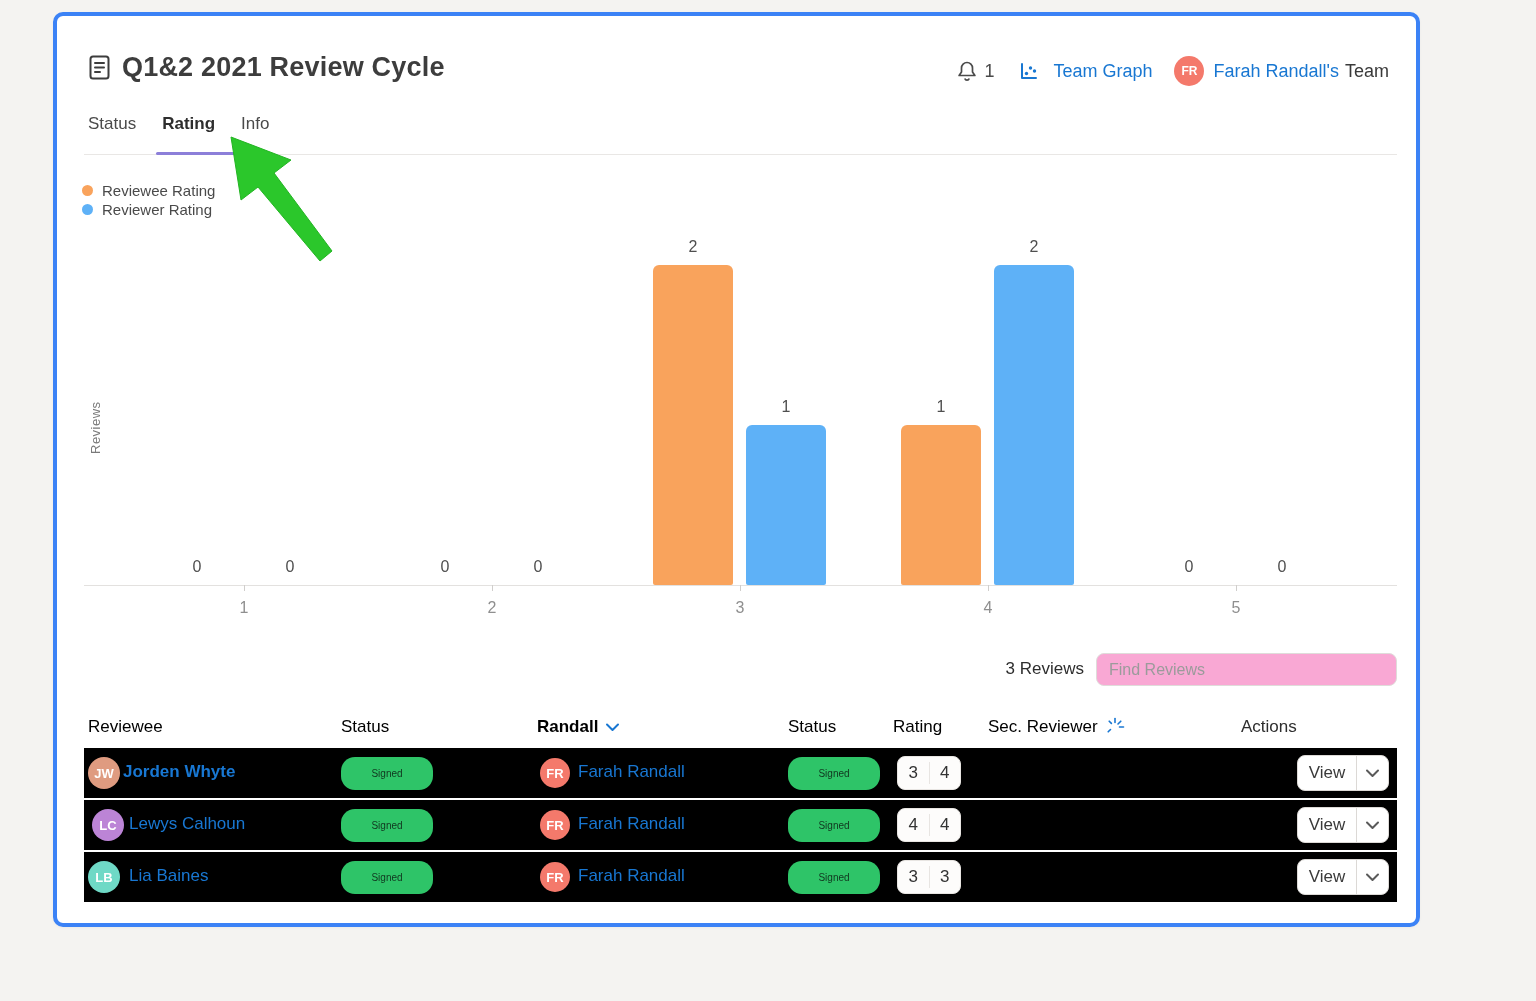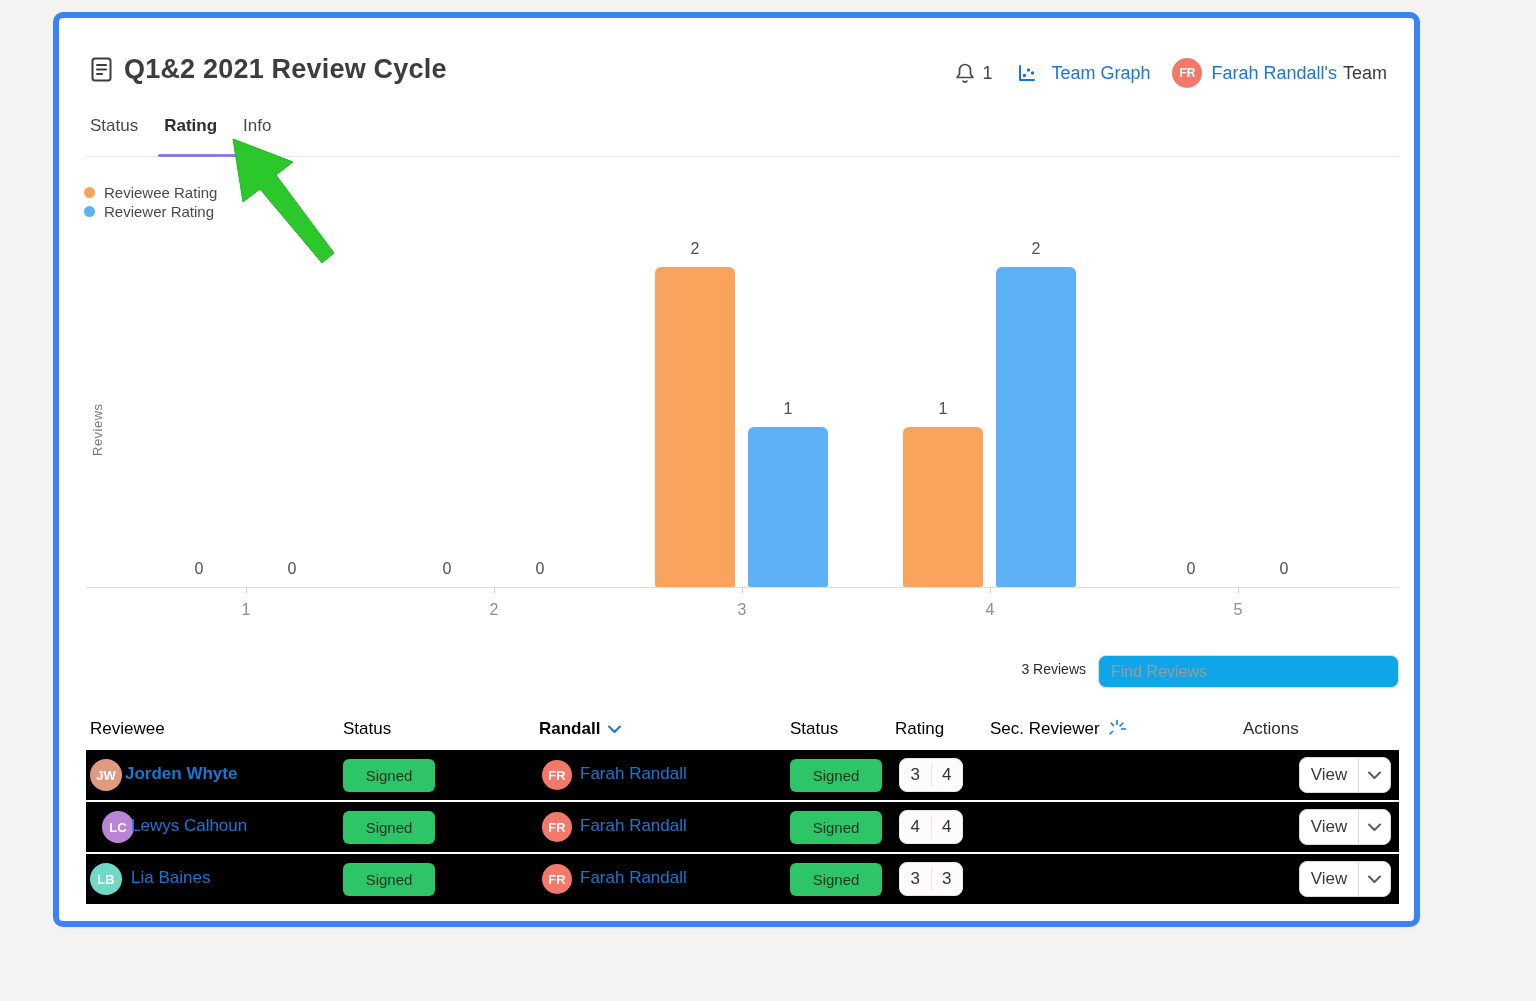--- a/index.html
+++ b/index.html
@@ -6,21 +6,21 @@
   html,body { width:1536px; height:1001px; }
   body {
     background:#F4F3F1;
     font-family:"Liberation Sans","DejaVu Sans",sans-serif;
     color:#3A3A3A;
     position:relative;
     overflow:hidden;
   }
   .card {
     position:absolute; left:53px; top:12px; width:1367px; height:915px;
-    background:#FFFFFF; border:6px solid #3b82f6; border-radius:10px;
+    background:#FFFFFF; border:4px solid #3b82f6; border-radius:10px;
     box-shadow:0 1px 3px rgba(0,0,0,0.04);
   }
   .abs { position:absolute; }
 
   
   .page-title { left:65px; top:36px; font-size:27px; font-weight:700; color:#3D3D3D; letter-spacing:0.2px; }
   .doc-icon { left:30px; top:38px; }
   .header-right { right:27px; top:40px; display:flex; align-items:center; gap:14px; }
   .bell-wrap { display:flex; align-items:center; gap:6px; color:#4A4A4A; font-size:18px; cursor:pointer; }
   .tg-wrap { display:flex; align-items:center; gap:14px; margin-left:10px; cursor:pointer; }
@@ -47,39 +47,39 @@
   
   .ylabel { left:31px; top:352px; height:120px; writing-mode:vertical-rl; transform:rotate(180deg);
             font-size:13px; color:#7A7A7A; letter-spacing:0.5px; text-align:center; }
   .axis-line { left:27px; top:569px; width:1313px; height:1px; background:#E3E1DF; }
   .tick-mark { width:1px; height:6px; background:#D0CECC; top:569px; }
   .tick-label { top:583px; width:40px; text-align:center; font-size:16px; color:#8F8F8F; }
   .bar { border-radius:6px 6px 2px 2px; }
   .bar-label { width:44px; text-align:center; font-size:16px; color:#4F4F4F; }
 
   
-  .summary-count { left:935px; top:643px; width:92px; text-align:right; font-size:14px; color:#2E2E2E; }
+  .summary-count { left:935px; top:643px; width:92px; text-align:right; font-size:17px; color:#2E2E2E; }
   .search-input { left:1039px; top:637px; width:301px; height:33px; border:1px solid #DFDCDA; border-radius:8px;
-                  padding:8px 12px; font-size:16px; color:#3A3A3A; outline:none; background:#0ea5e9;
+                  padding:8px 12px; font-size:16px; color:#3A3A3A; outline:none; background:#f9a8d4;
                   font-family:"Liberation Sans","DejaVu Sans",sans-serif; }
   .search-input::placeholder { color:#9B9B9B; }
 
   
   .thead-cell { top:701px; font-size:17px; white-space:nowrap; display:flex; align-items:center; gap:7px; }
   .thead-cell.link { color:#000000; }
   .thead-cell.plain { color:#2E2E2E; }
   .thead-cell.bold { font-weight:700; }
   .thead-divider { left:27px; top:739px; width:1313px; height:1px; background:#F0EDEB; }
 
   .trow { left:27px; width:1313px; height:50px; background:#000000; }
   .row-avatar { width:32px; height:32px; border-radius:50%; display:flex; align-items:center; justify-content:center;
                 color:#fff; font-size:13px; font-weight:700; top:9px; }
   .row-name { top:14px; font-size:17px; color:#1877D2; white-space:nowrap; cursor:pointer; }
-  .badge { width:92px; height:33px; top:9px; border-radius:6px; display:flex; align-items:center; justify-content:center;
-           font-size:15px; color:#11361F; }
+  .badge { width:92px; height:33px; top:9px; border-radius:14px; display:flex; align-items:center; justify-content:center;
+           font-size:10px; color:#11361F; }
   .rating-box { width:64px; height:34px; top:8px; background:#FDFCFB; border:1px solid #E8E5E2; border-radius:8px;
                 display:flex; align-items:center; }
   .rating-cell { width:50%; text-align:center; font-size:17px; color:#333; }
   .rating-sep { width:1px; height:22px; background:#E8E5E2; }
   .view-btn { width:92px; height:36px; top:7px; background:#fff; border:1.5px solid #DCD9D6; border-radius:8px;
               display:flex; align-items:stretch; cursor:pointer; }
   .view-label { flex:1; display:flex; align-items:center; justify-content:center; font-size:17px; color:#3A3A3A; }
   .view-caret { width:32px; display:flex; align-items:center; justify-content:center; border-left:1px solid #DCD9D6; }
 
   svg { display:block; }
@@ -239,21 +239,21 @@
         <div class="abs view-btn" style="left: 1213px;">
           <div class="view-label">View</div>
           <div class="view-caret">
             <svg width="15" height="10" viewBox="0 0 15 10">
               <polyline points="2,2.5 7.5,8 13,2.5" fill="none" stroke="#5A5A5A" stroke-width="2" stroke-linecap="round" stroke-linejoin="round"></polyline>
             </svg>
           </div>
         </div>
       </div>
       <div class="abs trow" style="top: 784px;">
-        <div class="abs row-avatar" style="left: 16px; background: rgb(188, 132, 214);">LC</div>
+        <div class="abs row-avatar" style="left: 8px; background: rgb(188, 132, 214);">LC</div>
         <a class="abs row-name" style="left: 45px;">Lewys Calhoun</a>
         <div class="abs badge" style="left: 257px; background: rgb(46, 196, 104);">Signed</div>
         <div class="abs row-avatar" style="left: 456px; width: 30px; height: 30px; top: 10px; background: rgb(244, 121, 107);">FR</div>
         <a class="abs row-name" style="left: 494px;">Farah Randall</a>
         <div class="abs badge" style="left: 704px; background: rgb(46, 196, 104);">Signed</div>
         <div class="abs rating-box" style="left: 813px;">
           <div class="rating-cell">4</div>
           <div class="rating-sep"></div>
           <div class="rating-cell">4</div>
         </div>

